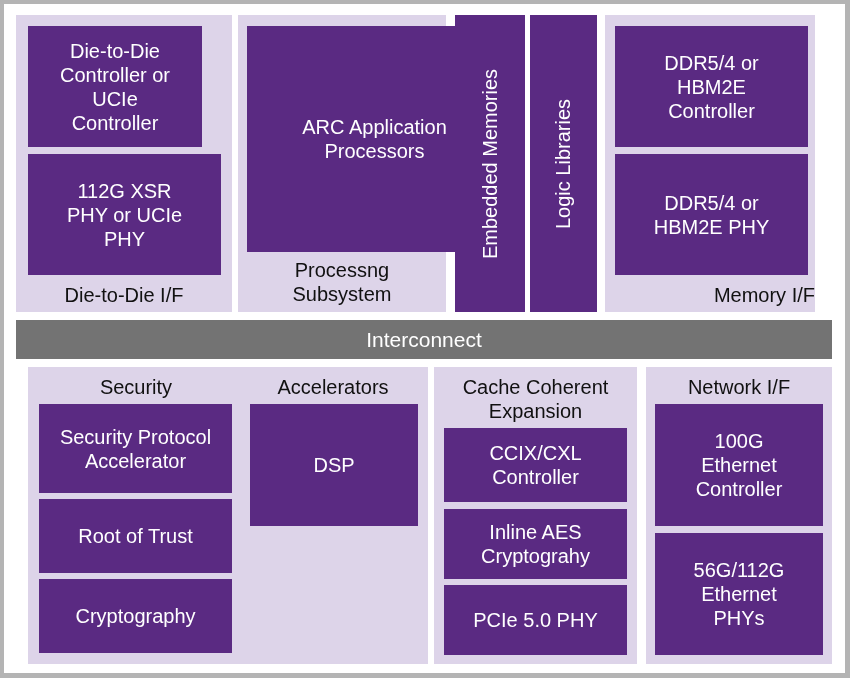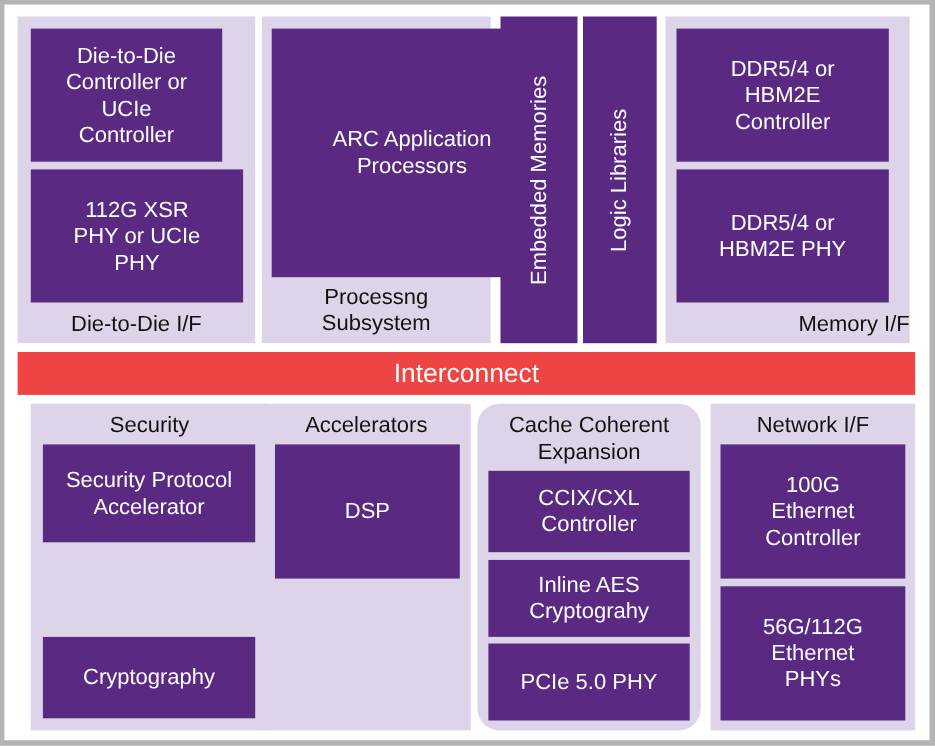--- a/index.html
+++ b/index.html
@@ -28,23 +28,23 @@
   .vblock {
     position: absolute; background: #5a2a82; color: #ffffff;
     display: flex; align-items: center; justify-content: center;
   }
   .vtext {
     transform: rotate(-90deg); white-space: nowrap;
     font-size: 20px; line-height: 24px; color: #ffffff;
   }
   .interconnect {
     position: absolute; left: 16px; top: 320px; width: 816px; height: 39px;
-    background: #ef4444; color: #ffffff;
+    background: #737373; color: #ffffff;
     display: flex; align-items: center; justify-content: center;
-    font-size: 24px;
+    font-size: 21px;
   }
 </style>
 </head>
 <body>
 
 <div class="frame"></div>
 
 <div class="panel" style="left:16px; top:15px; width:216px; height:297px;">
   <div class="block" style="left:12px; top:11px; width:174px; height:121px;">
     <span>Die-to-Die
@@ -70,21 +70,21 @@
 </div>
 
 <div class="vblock" style="left:455px; top:15px; width:70px; height:297px;">
   <span class="vtext">Embedded Memories</span>
 </div>
 
 <div class="vblock" style="left:530px; top:15px; width:67px; height:297px;">
   <span class="vtext">Logic Libraries</span>
 </div>
 
-<div class="panel" style="left:605px; top:15px; width:210px; height:297px;padding-left:12px;">
+<div class="panel" style="left:605px; top:15px; width:210px; height:297px;">
   <div class="block" style="left:10px; top:11px; width:193px; height:121px;">
     <span>DDR5/4 or
 HBM2E
 Controller</span>
   </div>
   <div class="block" style="left:10px; top:139px; width:193px; height:121px;">
     <span>DDR5/4 or
 HBM2E PHY</span>
   </div>
   <div class="plabel" style="top:268px;text-align:right;">Memory I/F</div>
@@ -93,33 +93,36 @@
 <div class="interconnect">
   <span>Interconnect</span>
 </div>
 
 <div class="panel" style="left:28px; top:367px; width:216px; height:297px;">
   <div class="plabel" style="top:8px;">Security</div>
   <div class="block" style="left:11px; top:37px; width:193px; height:89px;">
     <span>Security Protocol
 Accelerator</span>
   </div>
+  <div class="block" style="left:11px; top:132px; width:193px; height:74px;">
+    <span>Root of Trust</span>
+  </div>
   <div class="block" style="left:11px; top:212px; width:193px; height:74px;">
     <span>Cryptography</span>
   </div>
 </div>
 
 <div class="panel" style="left:238px; top:367px; width:190px; height:297px;">
   <div class="plabel" style="top:8px;">Accelerators</div>
   <div class="block" style="left:12px; top:37px; width:168px; height:122px;">
     <span>DSP</span>
   </div>
 </div>
 
-<div class="panel" style="left:434px; top:367px; width:203px; height:297px;border-radius:20px;">
+<div class="panel" style="left:434px; top:367px; width:203px; height:297px;">
   <div class="plabel" style="top:8px;">Cache Coherent
 Expansion</div>
   <div class="block" style="left:10px; top:61px; width:183px; height:74px;">
     <span>CCIX/CXL
 Controller</span>
   </div>
   <div class="block" style="left:10px; top:142px; width:183px; height:70px;">
     <span>Inline AES
 Cryptograhy</span>
   </div>

